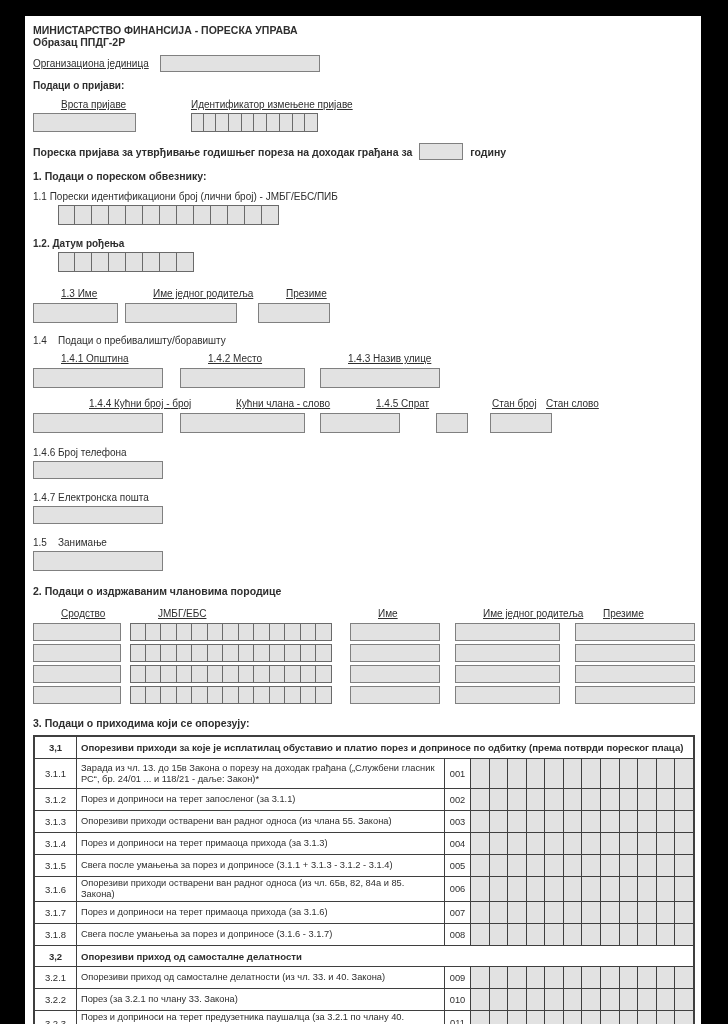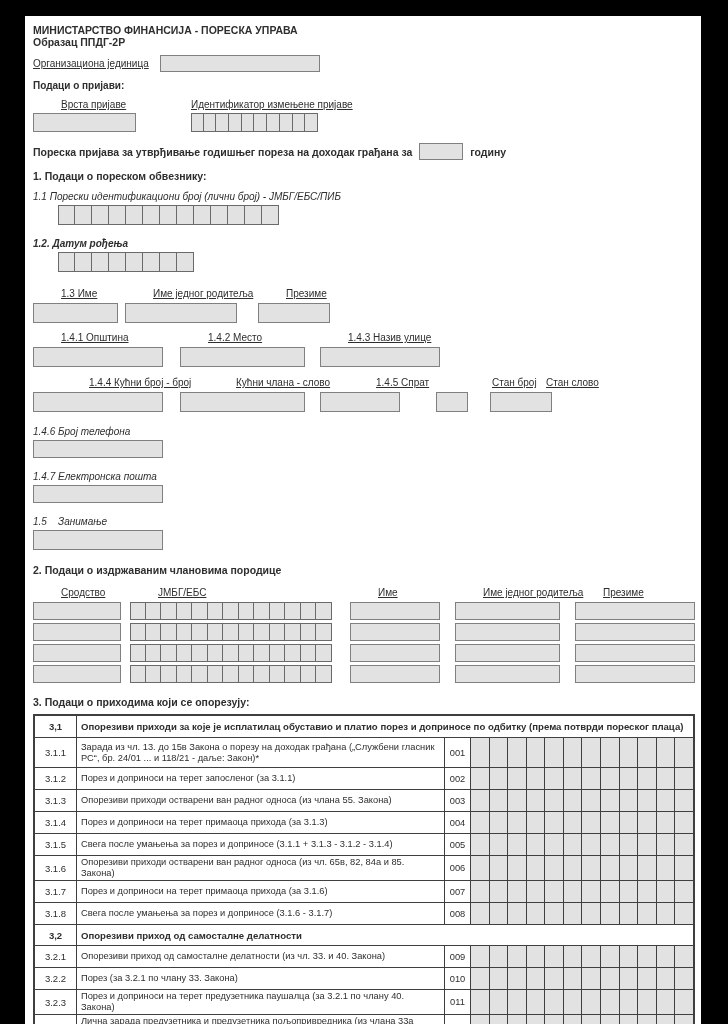--- a/index.html
+++ b/index.html
@@ -49,21 +49,21 @@
   .row-type-inputs .inp{width:103px;height:19px;}
   .row-type-inputs .cells{height:19px;}
   .row-type-inputs .cells .cell{width:12.7px;height:19px;}
   .l0{left:0;} .l92{left:92px;} .l97{left:97px;} .l130{left:130px;}
   .l147{left:147px;} .l225{left:225px;} .l287{left:287px;} .l317{left:317px;}
   .l403{left:403px;} .l422{left:422px;} .l457{left:457px;} .l542{left:542px;}
   .year-line{margin-top:9px;display:flex;align-items:center;gap:7px;}
   .year-line .h{font-size:10.5px;}
   .year-line .inp{width:44px;height:17px;}
   .sec-head{margin-top:10px;font-size:10.5px;font-weight:bold;white-space:pre;}
-  .plain-label{margin-top:9px;font-size:10px;white-space:pre;font-style:italic;}
+  .plain-label{margin-top:9px;font-size:10px;white-space:pre;}
   .strip-wrap{margin-top:3px;margin-left:25px;height:20px;}
   .strip-wrap .cell{width:17px;height:20px;}
   .w85{width:85px;} .w112{width:112px;} .w72{width:72px;}
   .w130{width:130px;} .w125{width:125px;} .w120{width:120px;}
   .w80{width:80px;} .w32{width:32px;} .w62{width:62px;}
   .labels-row{height:13px;}
   .inputs-row{height:22px;margin-top:2px;}
   .inputs-row .inp{height:20px;}
   .single-input{margin-top:3px;}
   .single-input .inp{width:130px;height:18px;}
@@ -185,20 +185,21 @@
     <span class="lbl l0">1.3 Име</span>
     <span class="lbl l92">Име једног родитеља</span>
     <span class="lbl l225">Презиме</span>
   </div>
   <div class="pos inputs-row">
     <span class="inp l0 w85"></span>
     <span class="inp l92 w112"></span>
     <span class="inp l225 w72"></span>
   </div>
 
+  <div class="plain-label" style="margin-top:10px;">1.4    Подаци о пребивалишту/боравишту</div>
 
   <div class="pos labels-row" style="margin-top:7px;">
     <span class="lbl l0">1.4.1 Општина</span>
     <span class="lbl l147">1.4.2 Место</span>
     <span class="lbl l287">1.4.3 Назив улице</span>
   </div>
   <div class="pos inputs-row">
     <span class="inp l0 w130"></span>
     <span class="inp l147 w125"></span>
     <span class="inp l287 w120"></span>

